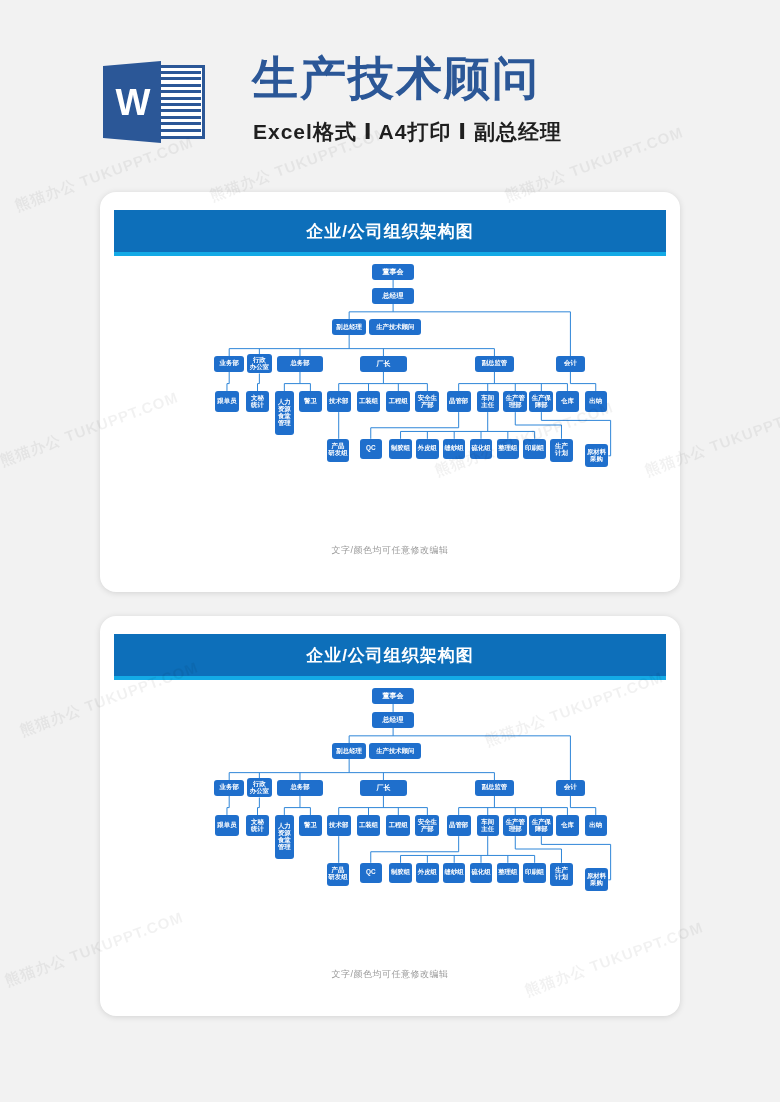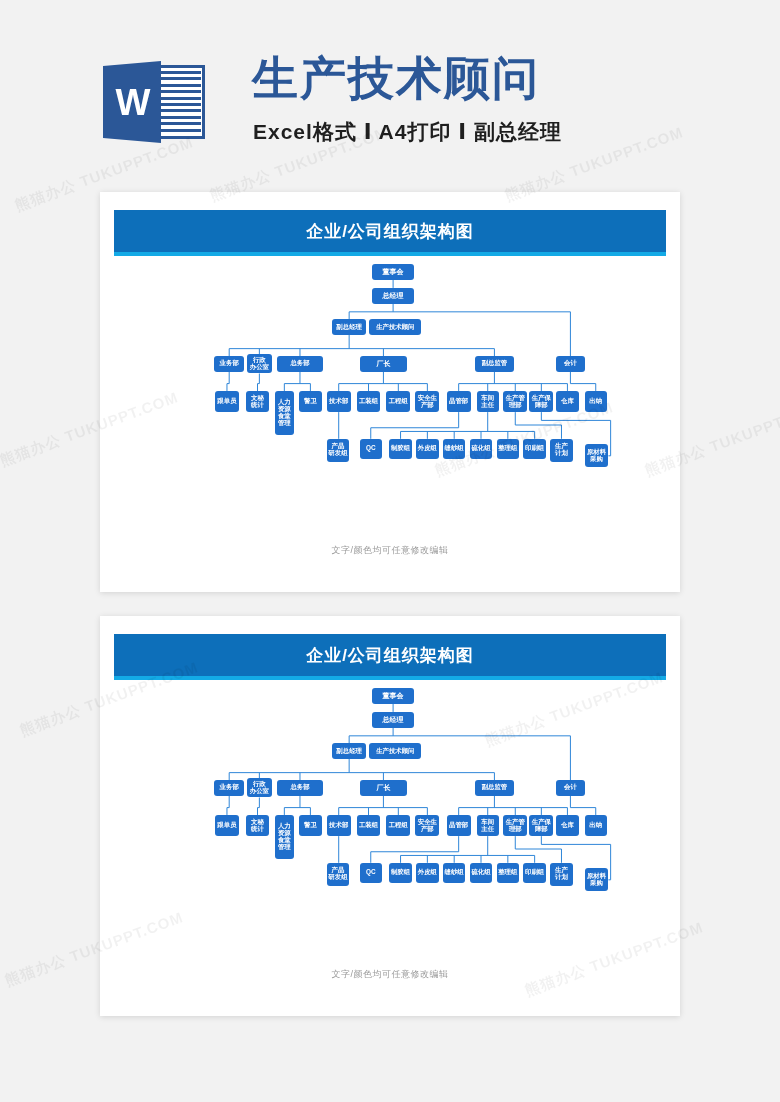--- a/index.html
+++ b/index.html
@@ -42,20 +42,21 @@
   .banner-sub {
     position: absolute; left: 253px; top: 118px;
     font-size: 21px; font-weight: bold; color: #1f1f1f;
     letter-spacing: 1px; white-space: nowrap;
   }
 
   
   .doc-card {
     position: absolute; left: 100px; width: 580px; background: #ffffff;
     box-shadow: 0 1px 6px rgba(0,0,0,0.13);
+    border-radius: 16px;
   }
   #card-1 { top: 192px; height: 400px; }
   #card-2 { top: 616px; height: 400px; }
 
   .chart-header {
     position: absolute; left: 14px; top: 18px; width: 552px; height: 42px;
     background: #0d6fba; color: #ffffff;
     display: flex; align-items: center; justify-content: center;
     font-size: 17px; font-weight: bold; letter-spacing: 1px;
   }

